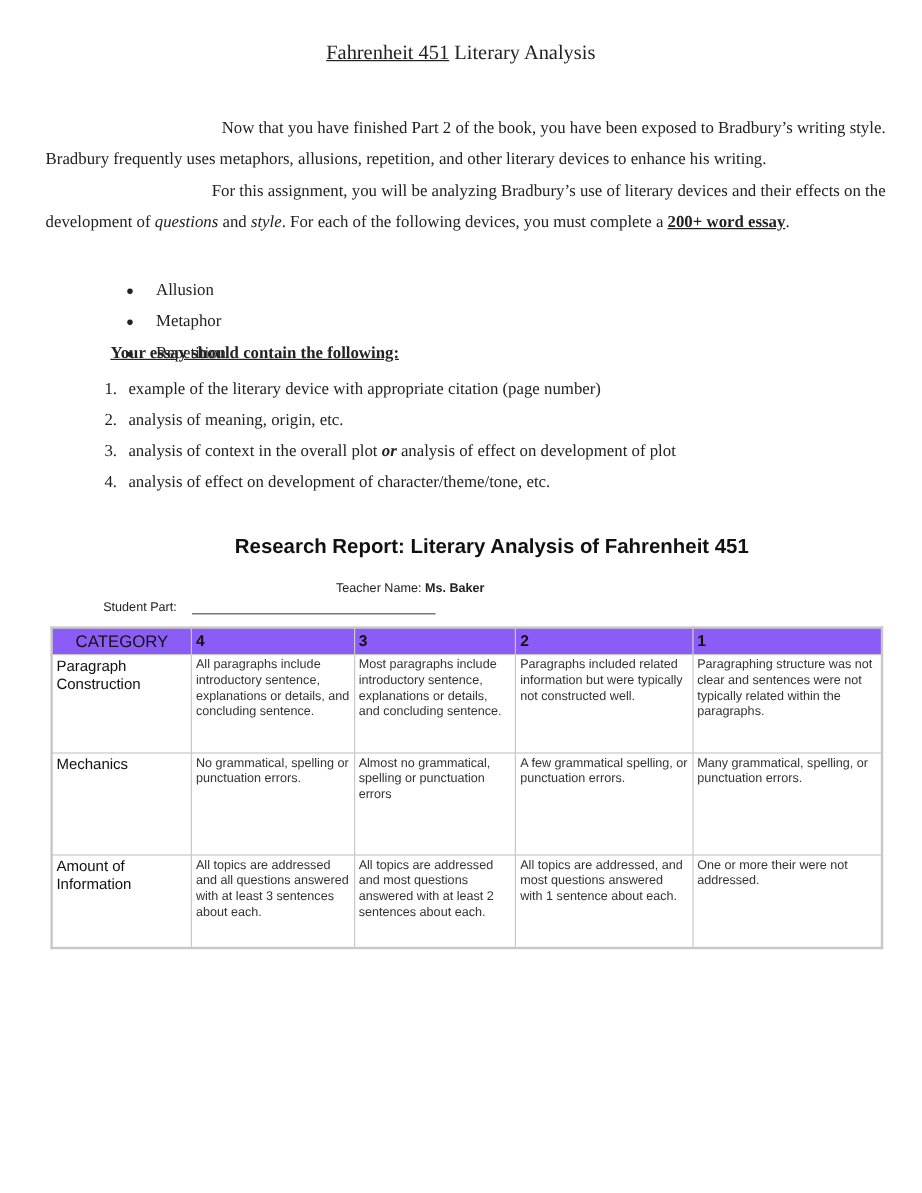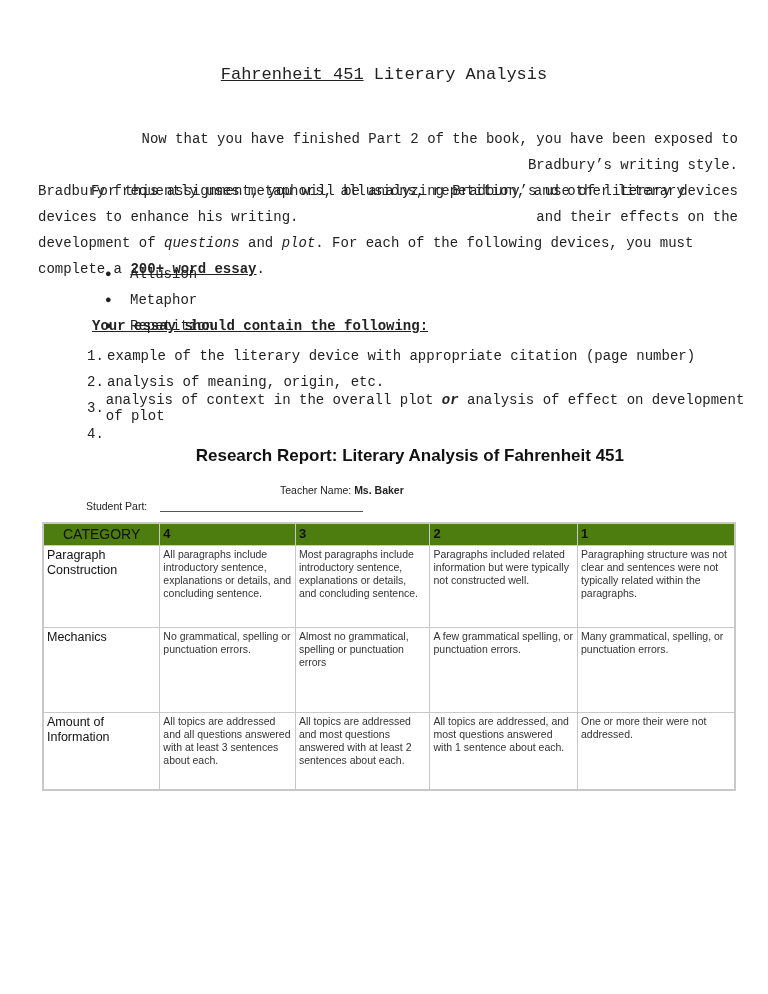--- a/index.html
+++ b/index.html
@@ -1,18 +1,18 @@
 <!DOCTYPE html>
 <html><head>
   <meta charset="utf-8">
   <style>
     * { box-sizing: border-box; margin: 0; padding: 0; }
     html, body { width: 768px; height: 994px; background: #ffffff; overflow: hidden; }
     body { position: relative; color: #222; }
-    .serif { font-family: Liberation Mono, monospace; margin-top: 31px; }
+    .serif { font-family: Liberation Serif, serif; }
     .sans { font-family: "Liberation Sans", "DejaVu Sans", sans-serif; }
 
     .doc-title {
       position: absolute; left: 0; top: 34px; width: 768px; text-align: center;
       font-size: 17px; color: #222;
     }
     .doc-title .u { text-decoration: underline; }
 
     .para { position: absolute; left: 38px; width: 700px; font-size: 14px; line-height: 26px; }
     .para .indent { padding-left: 27px; text-align: right; }
@@ -48,21 +48,21 @@
     table.rubric {
       position: absolute; left: 42px; top: 522px; width: 694px;
       border-collapse: collapse; border: 2px solid #c8c8c8;
       font-family: "Liberation Sans", "DejaVu Sans", sans-serif;
     }
     table.rubric th, table.rubric td {
       border: 1px solid #c8c8c8; vertical-align: top; text-align: left;
       padding: 2px 3px; color: #333;
     }
     table.rubric thead th {
-      background: #4d7c0f; height: 22px; font-size: 13px; font-weight: bold; color: #111;
+      background: #8b5cf6; height: 22px; font-size: 13px; font-weight: bold; color: #111;
     }
     table.rubric thead th.cat-head { font-weight: normal; text-align: center; font-size: 14px; }
     table.rubric td { font-size: 10.5px; line-height: 13px; }
     table.rubric td.cat { font-size: 12.5px; font-weight: normal; color: #111; line-height: 15px; }
     .col-cat { width: 117px; }
     .col-4 { width: 136px; }
     .col-3 { width: 135px; }
     .col-2 { width: 148px; }
     .col-1 { width: 158px; }
     tr.r1 td { height: 82px; }
@@ -77,21 +77,21 @@
 </div>
 
 <div class="para serif" style="top:95px;">
   <div class="indent">Now that you have finished Part 2 of the book, you have been exposed to Bradbury’s writing style.</div>
   <div>Bradbury frequently uses metaphors, allusions, repetition, and other literary devices to enhance his writing.</div>
 </div>
 
 <div class="para serif" style="top:147px;">
   <div class="indent">For this assignment, you will be analyzing Bradbury’s use of literary devices and their effects on the</div>
   <div>
-    <span>development of </span><i>questions</i><span> and </span><i>plot</i><span>. For each of the following devices, you must complete a </span><span class="bold-u">200+ word essay</span><span>.</span>
+    <span>development of </span><i>questions</i><span> and </span><i>style</i><span>. For each of the following devices, you must complete a </span><span class="bold-u">200+ word essay</span><span>.</span>
   </div>
 </div>
 
 <div class="bullets serif">
   <div class="bullet-item">
     <span class="bullet-dot">●</span>
     <span>Allusion</span>
   </div>
   <div class="bullet-item">
     <span class="bullet-dot">●</span>
@@ -112,20 +112,21 @@
   <div class="req-item">
     <span class="req-num">2.</span>
     <span>analysis of meaning, origin, etc.</span>
   </div>
   <div class="req-item">
     <span class="req-num">3.</span>
     <span><span>analysis of context in the overall plot </span><b><i>or</i></b><span> analysis of effect on development of plot</span></span>
   </div>
   <div class="req-item">
     <span class="req-num">4.</span>
+    <span>analysis of effect on development of character/theme/tone, etc.</span>
   </div>
 </div>
 
 <div class="rubric-title sans">Research Report: Literary Analysis of Fahrenheit 451</div>
 <div class="teacher sans">
   <span>Teacher Name: </span><b>Ms. Baker</b>
 </div>
 <div class="student sans">Student Part:</div>
 <div class="student-line"></div>
 

